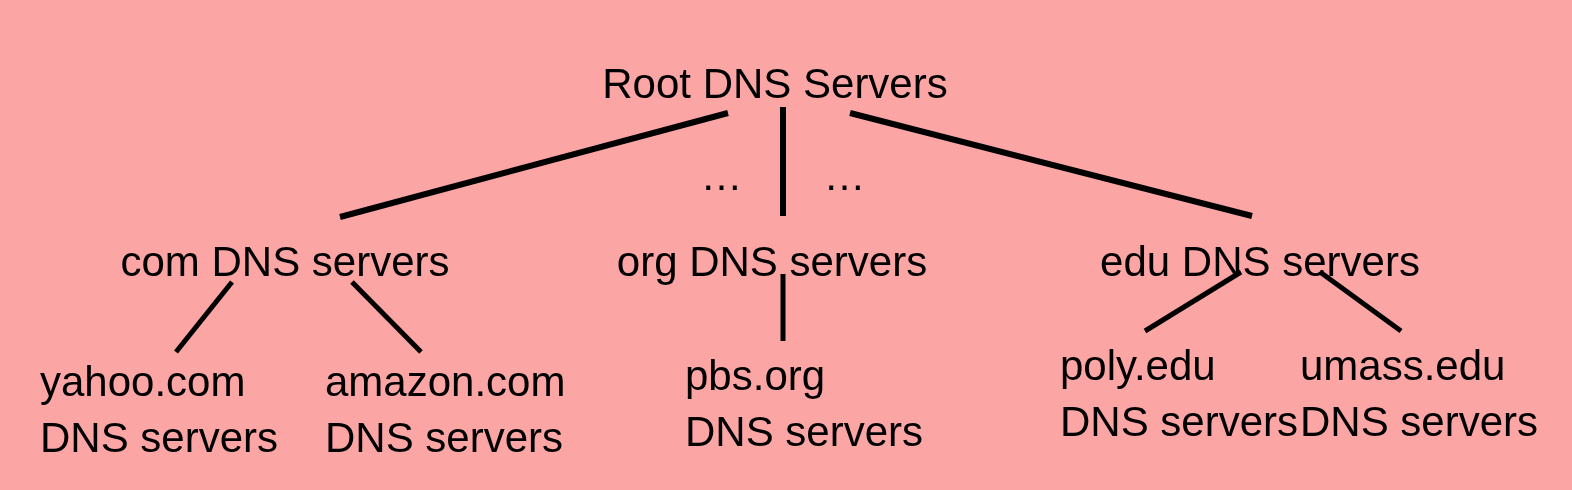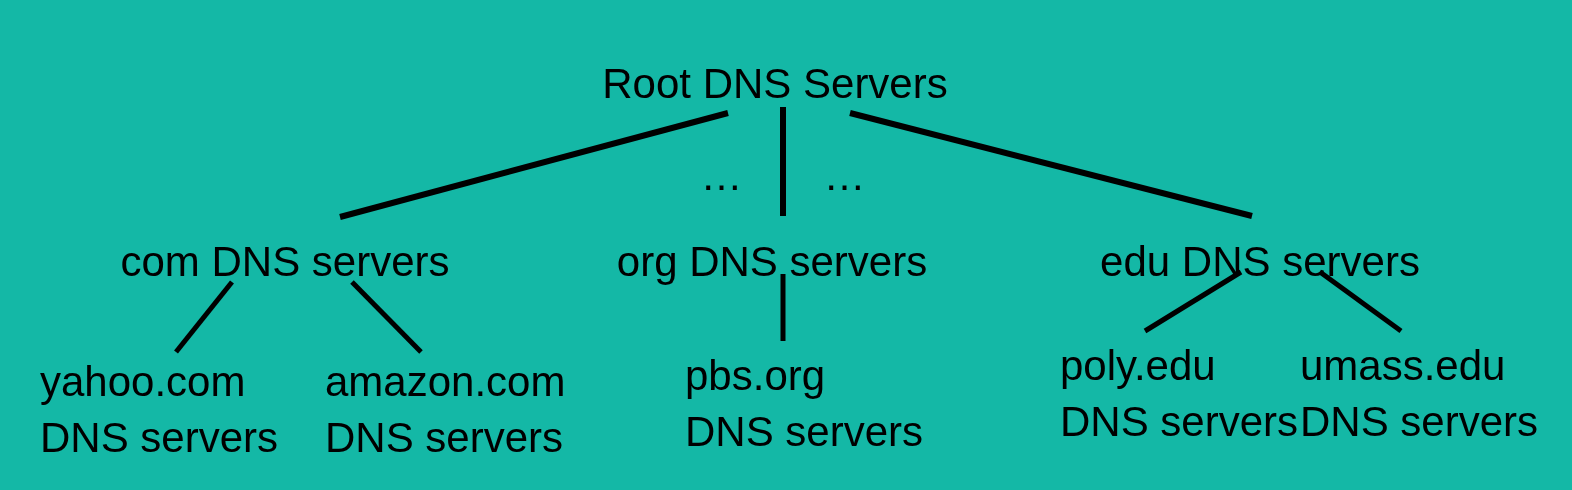--- a/index.html
+++ b/index.html
@@ -11,21 +11,21 @@
   body {
     width: 1572px;
     height: 490px;
     overflow: hidden;
     font-family: "Liberation Sans", sans-serif;
   }
   #diagram-root {
     position: relative;
     width: 1572px;
     height: 490px;
-    background: #14b8a6;
+    background: #fca5a5;
   }
   svg#dns-tree {
     display: block;
     width: 1572px;
     height: 490px;
   }
   .node-text {
     font-family: "Liberation Sans", sans-serif;
     font-size: 42px;
     fill: #000000;

